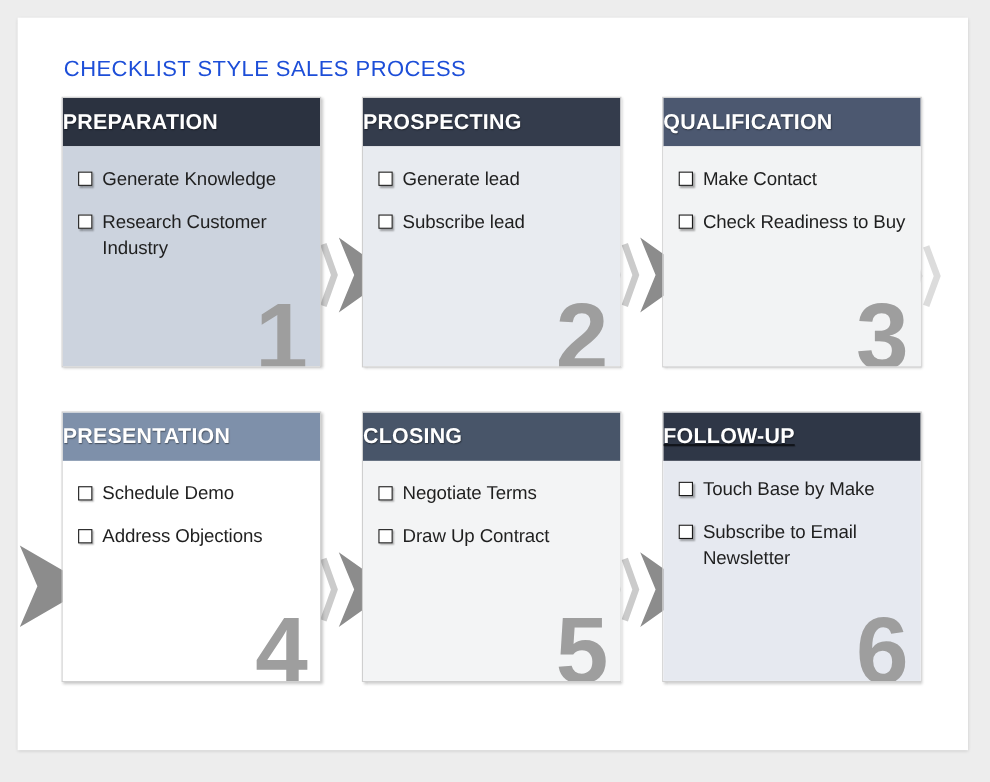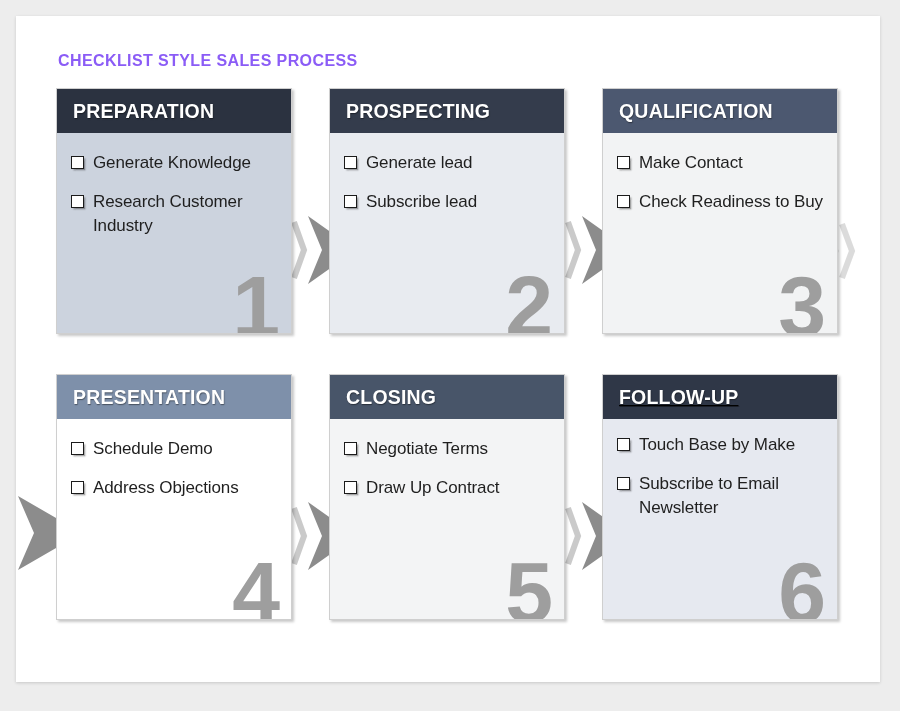--- a/index.html
+++ b/index.html
@@ -22,43 +22,42 @@
     height: 666px;
     background: #ffffff;
     box-shadow: 0 1px 3px rgba(0,0,0,0.16);
     overflow: hidden;
   }
 
   #diagram-title {
     position: absolute;
     left: 42px;
     top: 36px;
-    font-size: 16px;
-    font-weight: bold;
+    font-size: 20px;
+    font-weight: normal;
     letter-spacing: 0.4px;
-    color: #8b5cf6;
+    color: #1d4ed8;
     white-space: nowrap;
   }
 
   
   .card {
     position: absolute;
     width: 236px;
     height: 246px;
     box-sizing: border-box;
     border: 1px solid #cfcfcf;
     box-shadow: 1.5px 1.5px 2.5px rgba(0,0,0,0.22);
     overflow: hidden;
   }
   .card-header {
     height: 44px;
     box-sizing: border-box;
     display: flex;
     align-items: center;
-    padding-left: 16px;
   }
   .card-header .title {
     color: #ffffff;
     font-size: 19.5px;
     font-weight: bold;
     letter-spacing: 0.2px;
     text-shadow: 0.5px 1px 1.2px rgba(0,0,0,0.45);
     white-space: nowrap;
   }
   .card-body {

